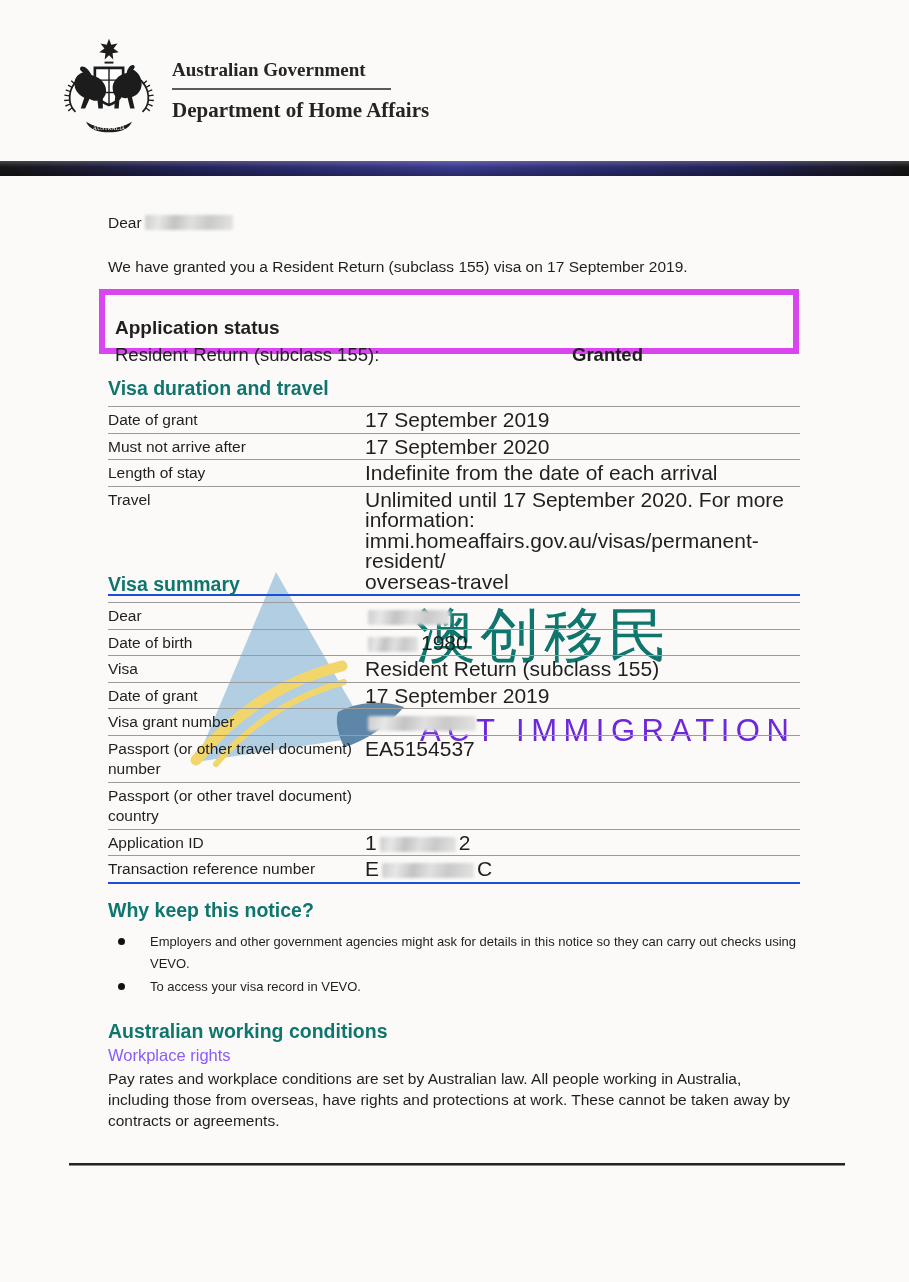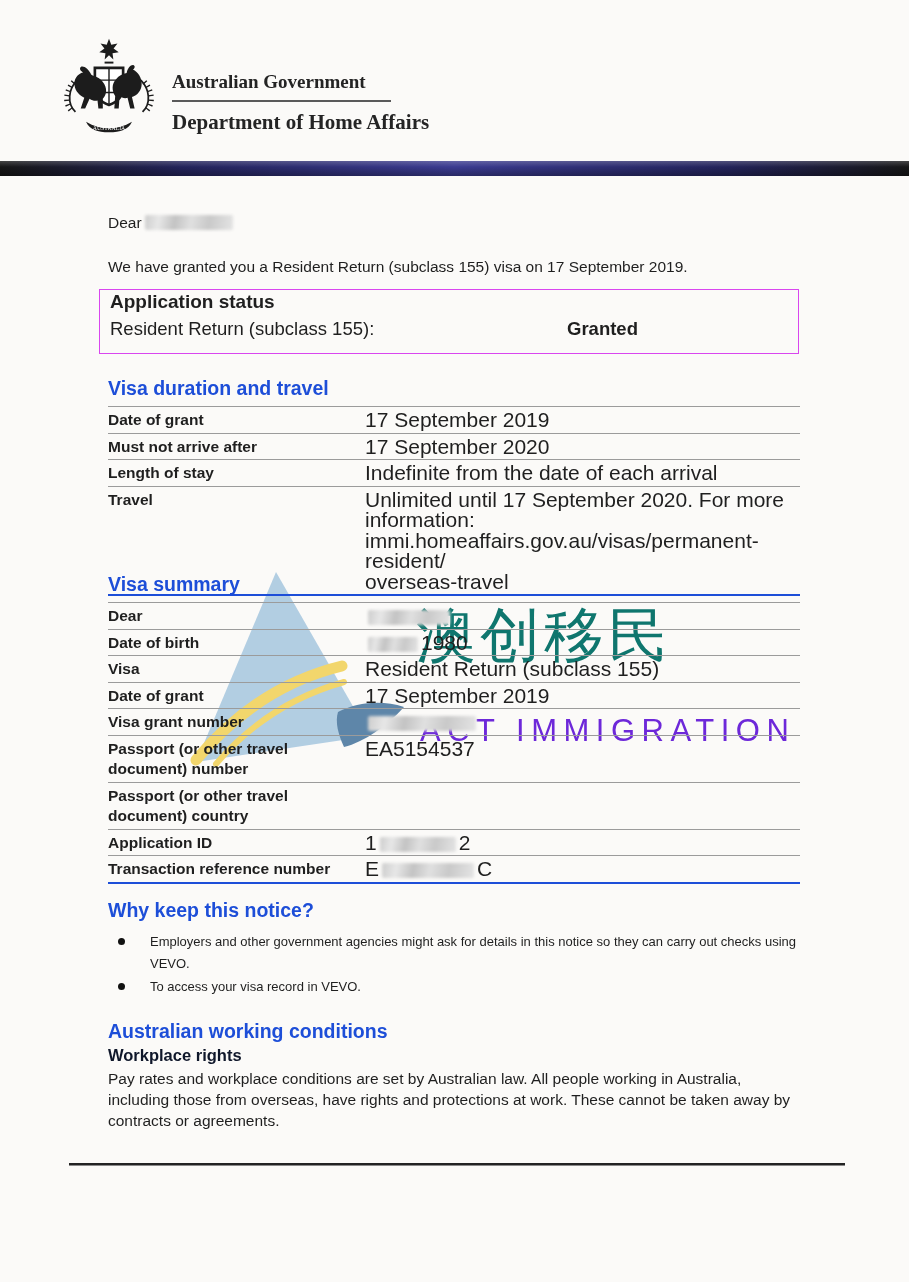--- a/index.html
+++ b/index.html
@@ -3,59 +3,59 @@
 <meta charset="utf-8">
 <style>
   html,body{margin:0;padding:0;background:#ffffff;}
   .page{position:relative;width:909px;height:1282px;background:#fbfaf8;overflow:hidden;
         font-family:"Liberation Sans",sans-serif;color:#1f1f1f;}
 
   
   .crest{position:absolute;left:56px;top:36px;width:106px;height:106px;}
   .agency{position:absolute;left:172px;top:58px;font-family:"Liberation Serif",serif;
           font-weight:bold;color:#242424;}
-  .agency .l1{font-size:19px;line-height:24px;margin-top:12px;}
+  .agency .l1{font-size:19px;line-height:24px;}
   .agency .rule{width:219px;height:2px;background:#5a5a5a;margin:6px 0 7px;}
   .agency .l2{font-size:21px;line-height:26px;}
 
   .banner{position:absolute;left:0;top:161px;width:909px;height:15px;
     background:
       linear-gradient(180deg,rgba(255,255,255,.20) 0%,rgba(255,255,255,0) 40%,rgba(0,0,0,.30) 100%),
       linear-gradient(90deg,#161616 0%,#23235a 20%,#3b3b90 50%,#23235a 80%,#161616 100%);}
 
   
   .wm{position:absolute;pointer-events:none;z-index:1;}
   .wm-logo{left:188px;top:566px;width:228px;height:208px;opacity:.88;}
   .wm-cn{left:416px;top:606px;font-size:60px;line-height:1;letter-spacing:4px;
          color:#0f766e;font-weight:400;white-space:nowrap;}
   .wm-en{left:420px;top:712px;font-size:31px;line-height:1.2;letter-spacing:6.5px;
          color:#6d28d9;font-weight:400;white-space:nowrap;}
 
   
   .content{position:absolute;left:0;top:0;width:909px;height:1282px;z-index:2;}
   .abs{position:absolute;}
   .body-text{font-size:15.5px;line-height:21px;}
-  .h1{font-size:19.5px;font-weight:bold;line-height:24px;color:#1d4ed8;}
-  .h2{font-size:16.5px;font-weight:bold;line-height:21px;color:#0f172a;}
+  .h1{font-size:19.5px;font-weight:bold;line-height:24px;color:#0f766e;}
+  .h2{font-size:16.5px;font-weight:normal;line-height:21px;color:#8b5cf6;}
 
   .salutation{left:108px;top:212px;}
   .intro{left:108px;top:256px;width:692px;}
 
   .status-box{left:99px;top:289px;width:700px;height:65px;box-sizing:border-box;
-              border:1px solid #d946ef;padding:0 10px 8px;background:transparent;}
+              border:6px solid #d946ef;padding:21px 10px 8px;background:transparent;}
   .status-title{font-size:19px;font-weight:bold;line-height:24px;}
   .status-row{display:flex;font-size:18.5px;line-height:24px;margin-top:3px;}
   .status-row .sl{width:457px;}
   .status-row .sv{font-weight:bold;}
 
   .tbl{position:absolute;left:108px;width:692px;}
   .tbl .row{display:flex;border-top:1px solid #9b9b9b;padding:3px 0 2px;}
   .tbl .row.last{border-bottom:2px solid #1d4ed8;}
   .tbl .lab{width:257px;box-sizing:border-box;padding-right:10px;
-            font-weight:bold;font-size:15.5px;line-height:20.5px;}
+            font-weight:normal;font-size:15.5px;line-height:20.5px;}
   .tbl .val{flex:1;font-size:21px;line-height:20.5px;}
   .blk{display:block;}
 
   .redact{display:inline-block;height:15px;border-radius:2px;margin:0 3px;vertical-align:-2px;
     background:linear-gradient(100deg,#cdcdcd 0%,#e7e7e7 16%,#c3c3c3 34%,#e0e0e0 52%,#c9c9c9 72%,#e4e4e4 100%);
     filter:blur(1.4px);}
 
   .h-duration{left:108px;top:376px;}
   .tbl-duration{top:406px;}
   .h-summary{left:108px;top:572px;}

